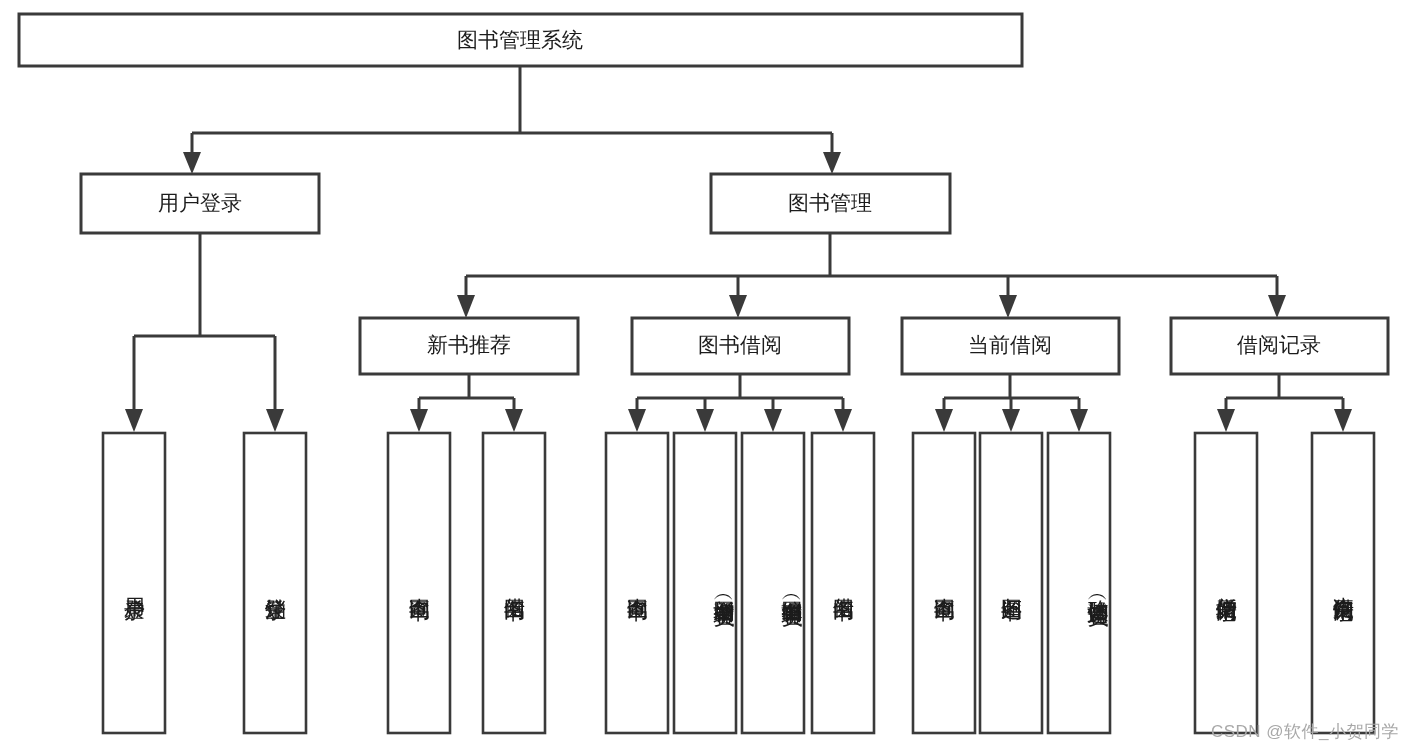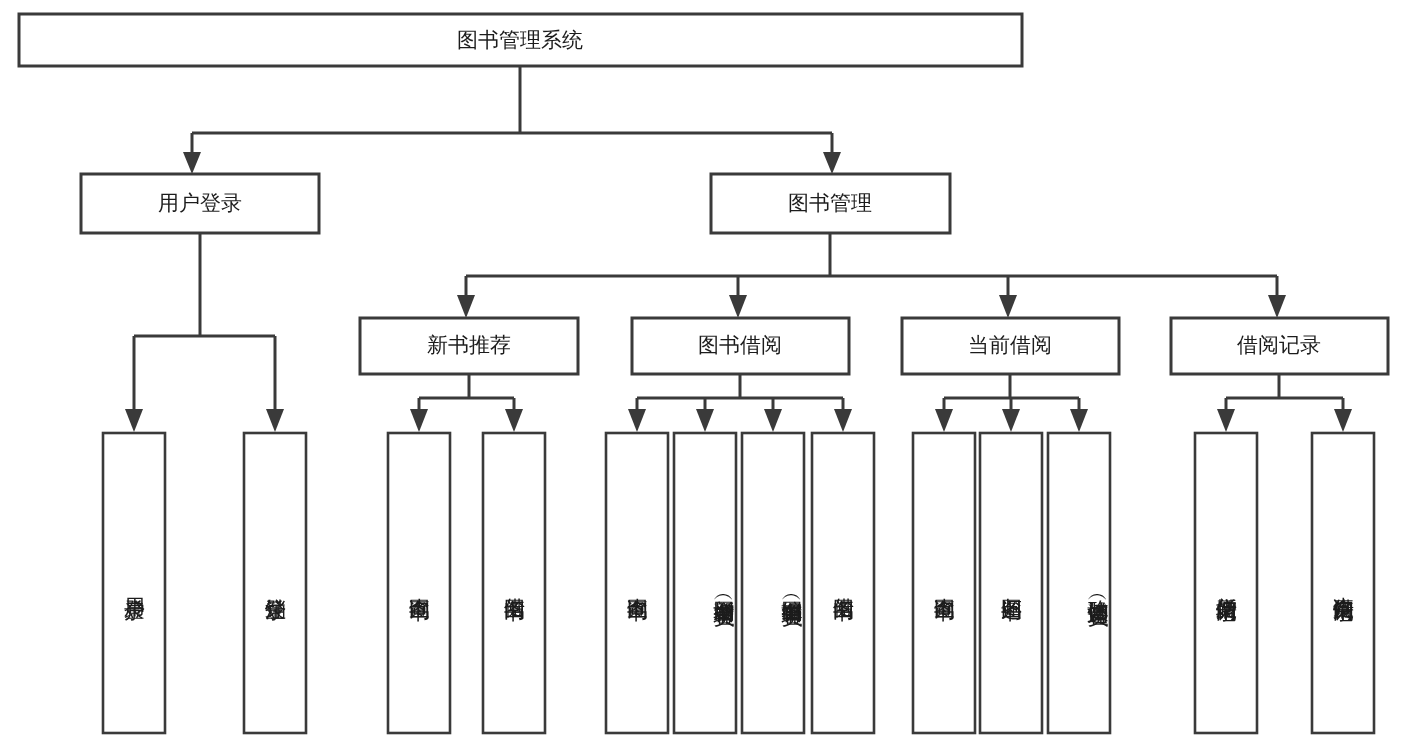--- a/index.html
+++ b/index.html
@@ -215,13 +215,14 @@
   <div class="vlabel" style="left:742px; top:441px; width:62px; height:292px; align-items:flex-start;">编辑图书（管理员）</div>
   <div class="vlabel" style="left:812px; top:433px; width:62px; height:300px;">借阅图书</div>
 
   <div class="vlabel" style="left:913px; top:433px; width:62px; height:300px;">查询图书</div>
   <div class="vlabel" style="left:980px; top:433px; width:62px; height:300px;">归还图书</div>
   <div class="vlabel" style="left:1048px; top:441px; width:62px; height:292px; align-items:flex-start;">确认归还（管理员）</div>
 
   <div class="vlabel" style="left:1195px; top:433px; width:62px; height:300px;">新增借阅记录</div>
   <div class="vlabel" style="left:1312px; top:433px; width:62px; height:300px;">查询借阅记录</div>
 
+  <div class="watermark">CSDN @软件_小贺同学</div>
 </div>
 
 </body></html>

